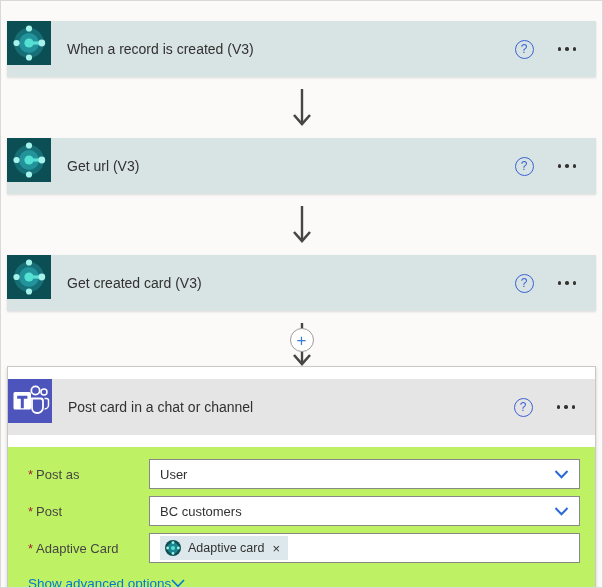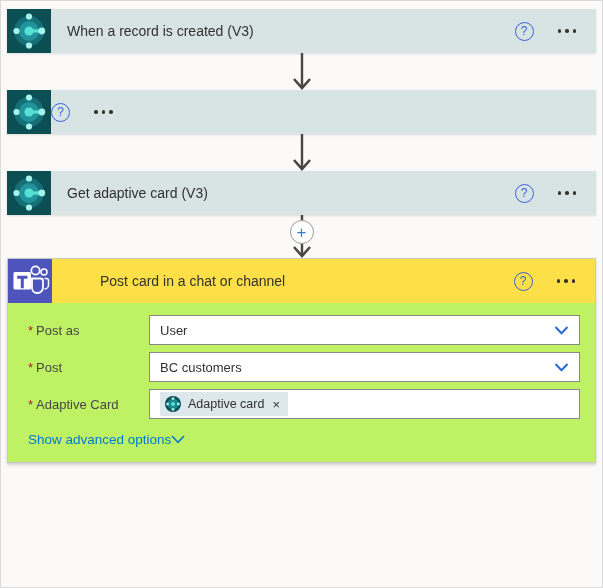--- a/index.html
+++ b/index.html
@@ -4,24 +4,24 @@
 <style>
   html,body { margin:0; padding:0; background:#fff; font-family:"Liberation Sans","DejaVu Sans",sans-serif; }
   .screen {
     position:relative; width:603px; height:588px; box-sizing:border-box;
     border:1px solid #d9d9d9; background:#fbfaf9; overflow:hidden;
   }
   .stack { padding-top:8px; }
 
   
   .action-card {
-    width:589px; margin:0 auto; height:44px; display:flex; align-items:stretch;
+    width:589px; margin:12px auto; height:56px; display:flex; align-items:stretch;
     background:#d8e3e4; box-shadow:0 1px 2px rgba(0,0,0,.12); cursor:pointer;
   }
-  .action-card.teams-header { background:#fde047; box-shadow:none;gap:32px; }
+  .action-card.teams-header { background:#e5e5e5; box-shadow:none; }
   .card-icon { width:44px; height:44px; flex:0 0 44px; }
   .card-title {
     flex:1; display:flex; align-items:center; padding-left:16px;
     font-size:14px; color:#323130; white-space:nowrap; overflow:hidden;
   }
   .card-actions { display:flex; align-items:center; gap:22px; padding-right:18px; }
   .help-btn {
     width:19px; height:19px; border:1.6px solid #3b62d6; border-radius:50%;
     color:#3b62d6; font-size:12px; line-height:17px; text-align:center;
     box-sizing:border-box; cursor:pointer; background:transparent; user-select:none;
@@ -107,20 +107,21 @@
         <rect width="44" height="44" fill="#0b4e53"></rect>
         <circle cx="22" cy="22" r="15" fill="#166e76"></circle>
         <circle cx="22" cy="22" r="10" fill="#23939b"></circle>
         <line x1="22" y1="22" x2="34" y2="22" stroke="#54e0d2" stroke-width="3.2"></line>
         <circle cx="22" cy="22" r="4.6" fill="#54e0d2"></circle>
         <circle cx="22" cy="7.5" r="3.1" fill="#a5f2ea"></circle>
         <circle cx="9.5" cy="22" r="3.1" fill="#a5f2ea"></circle>
         <circle cx="22" cy="36.5" r="3.1" fill="#a5f2ea"></circle>
         <circle cx="34.8" cy="22" r="3.4" fill="#a5f2ea"></circle>
       </svg>
+      <div class="card-title">Get url (V3)</div>
       <div class="card-actions">
         <div class="help-btn">?</div>
         <div class="more-btn">
             <i></i>
             <i></i>
             <i></i>
           </div>
       </div>
     </div>
 
@@ -136,21 +137,21 @@
         <rect width="44" height="44" fill="#0b4e53"></rect>
         <circle cx="22" cy="22" r="15" fill="#166e76"></circle>
         <circle cx="22" cy="22" r="10" fill="#23939b"></circle>
         <line x1="22" y1="22" x2="34" y2="22" stroke="#54e0d2" stroke-width="3.2"></line>
         <circle cx="22" cy="22" r="4.6" fill="#54e0d2"></circle>
         <circle cx="22" cy="7.5" r="3.1" fill="#a5f2ea"></circle>
         <circle cx="9.5" cy="22" r="3.1" fill="#a5f2ea"></circle>
         <circle cx="22" cy="36.5" r="3.1" fill="#a5f2ea"></circle>
         <circle cx="34.8" cy="22" r="3.4" fill="#a5f2ea"></circle>
       </svg>
-      <div class="card-title">Get adaptive card (V3)</div>
+      <div class="card-title">Get created card (V3)</div>
       <div class="card-actions">
         <div class="help-btn">?</div>
         <div class="more-btn">
             <i></i>
             <i></i>
             <i></i>
           </div>
       </div>
     </div>
 

